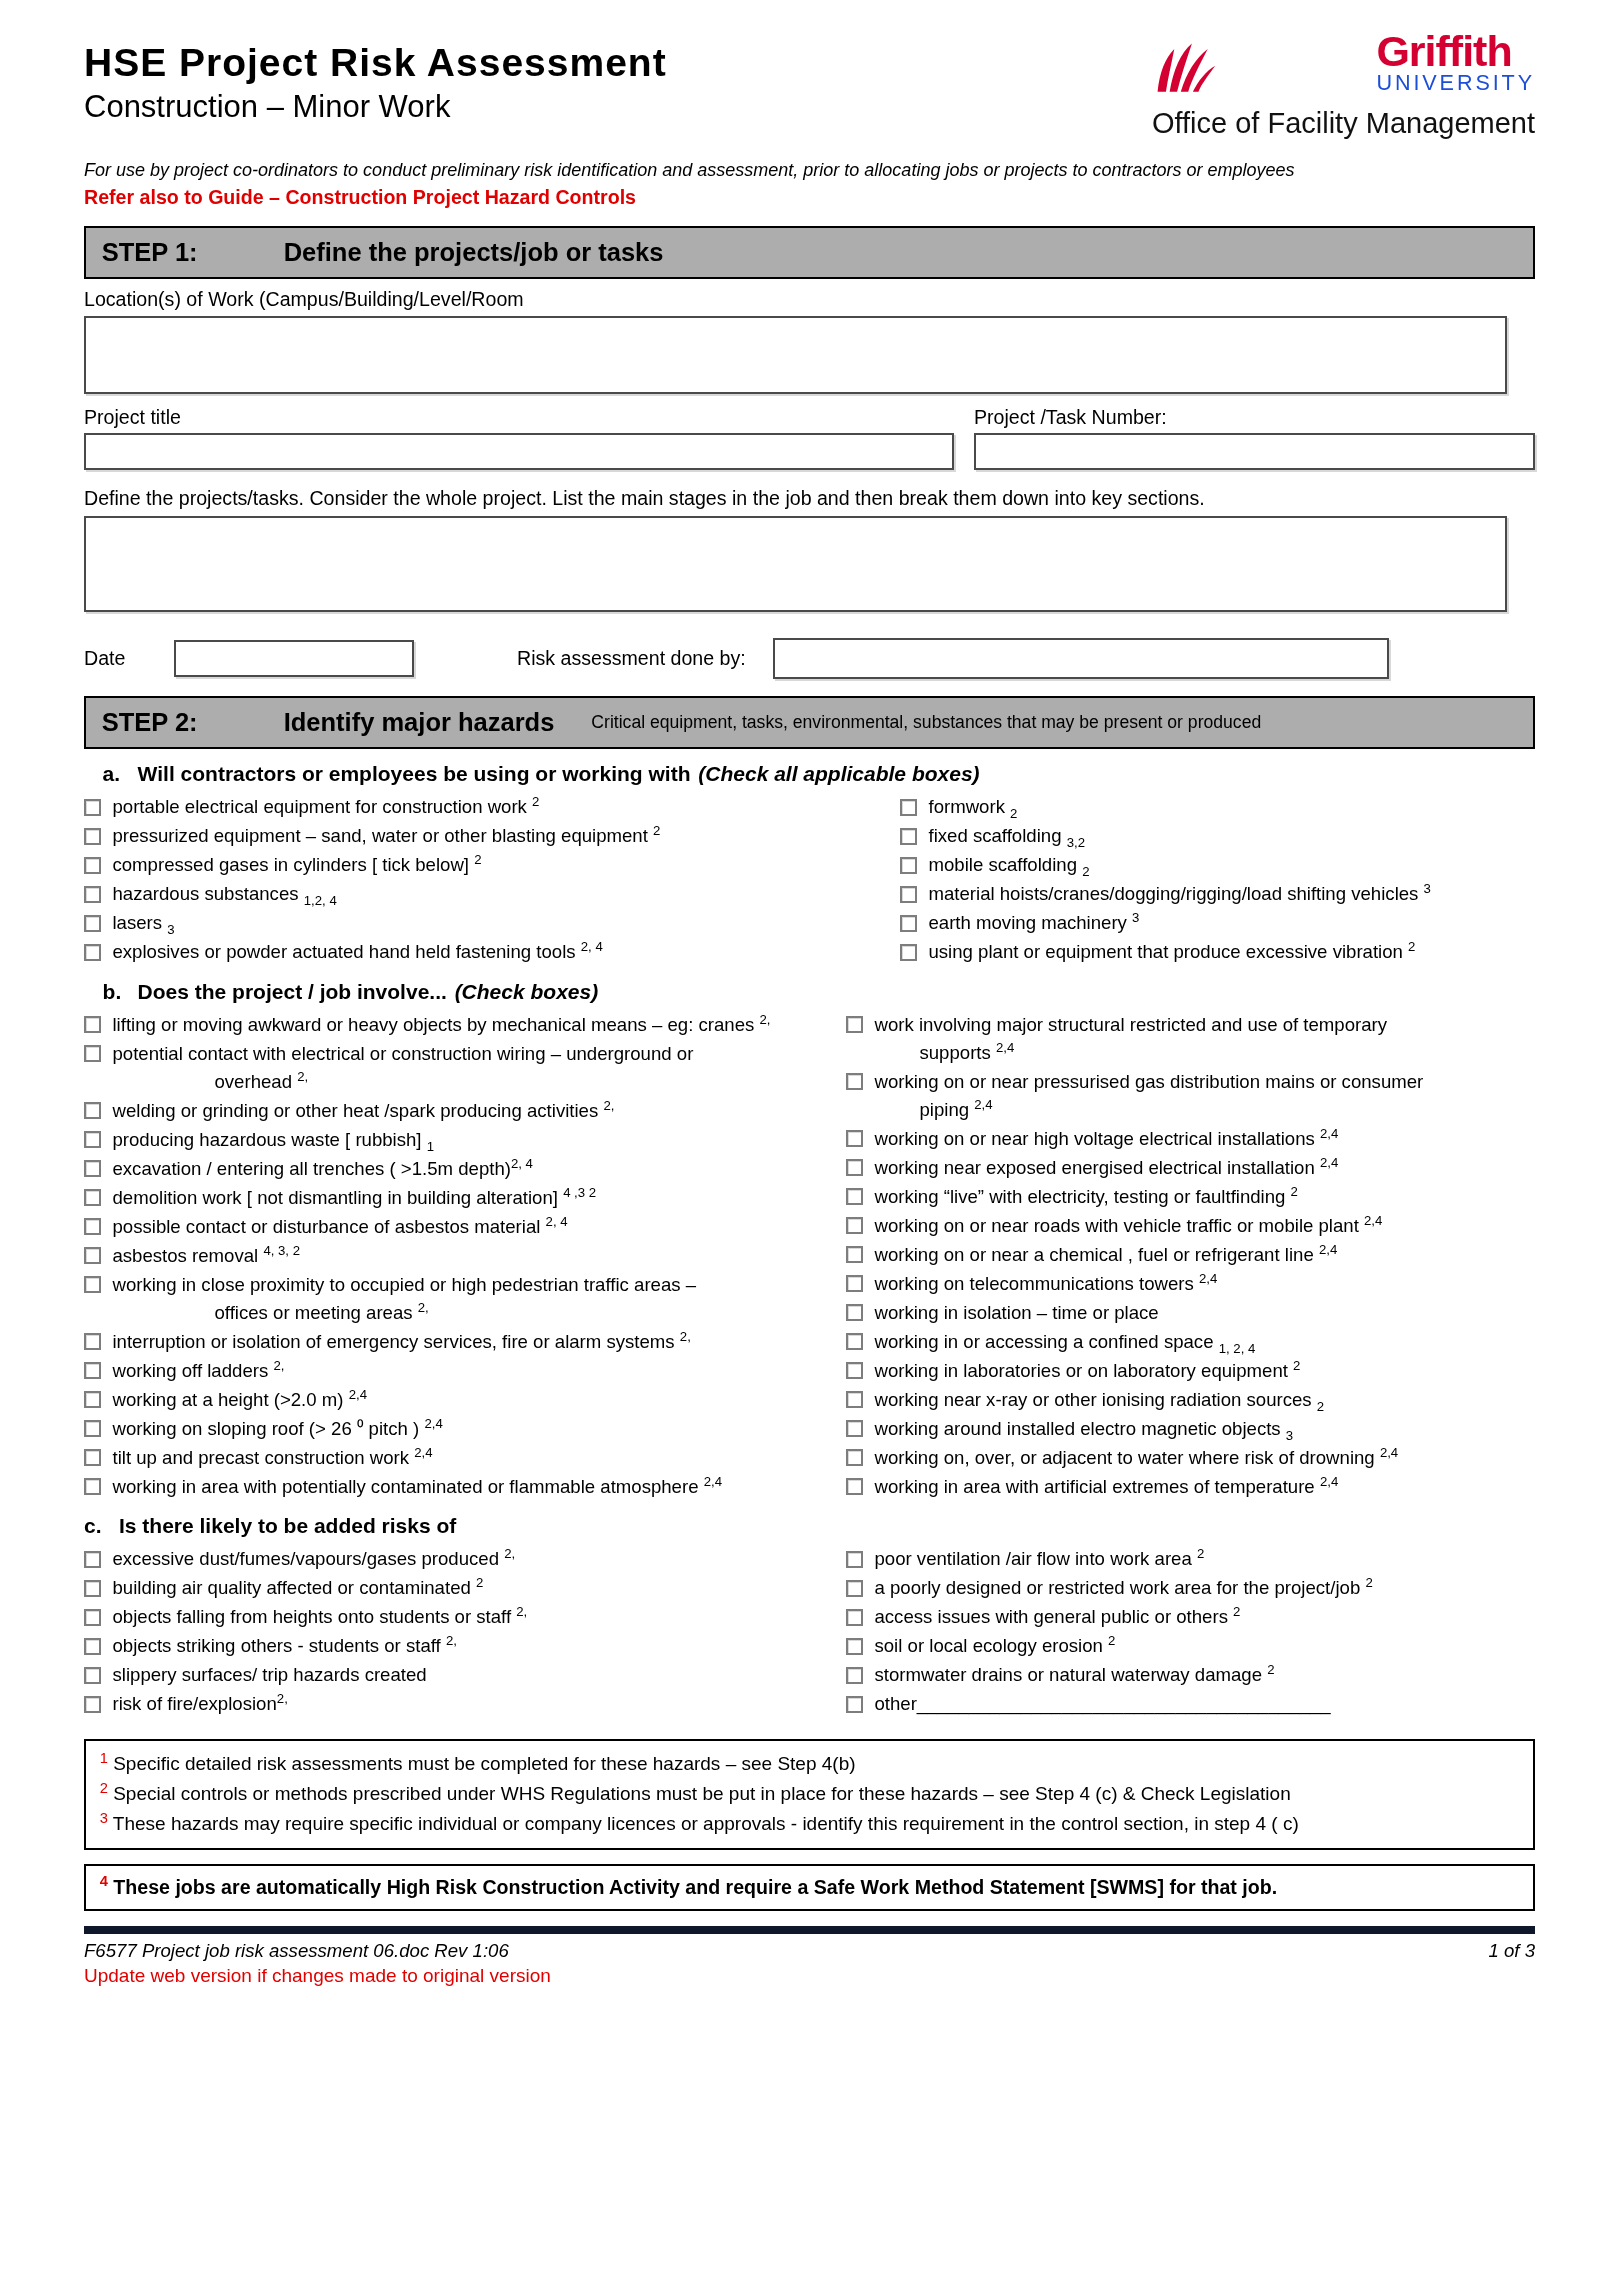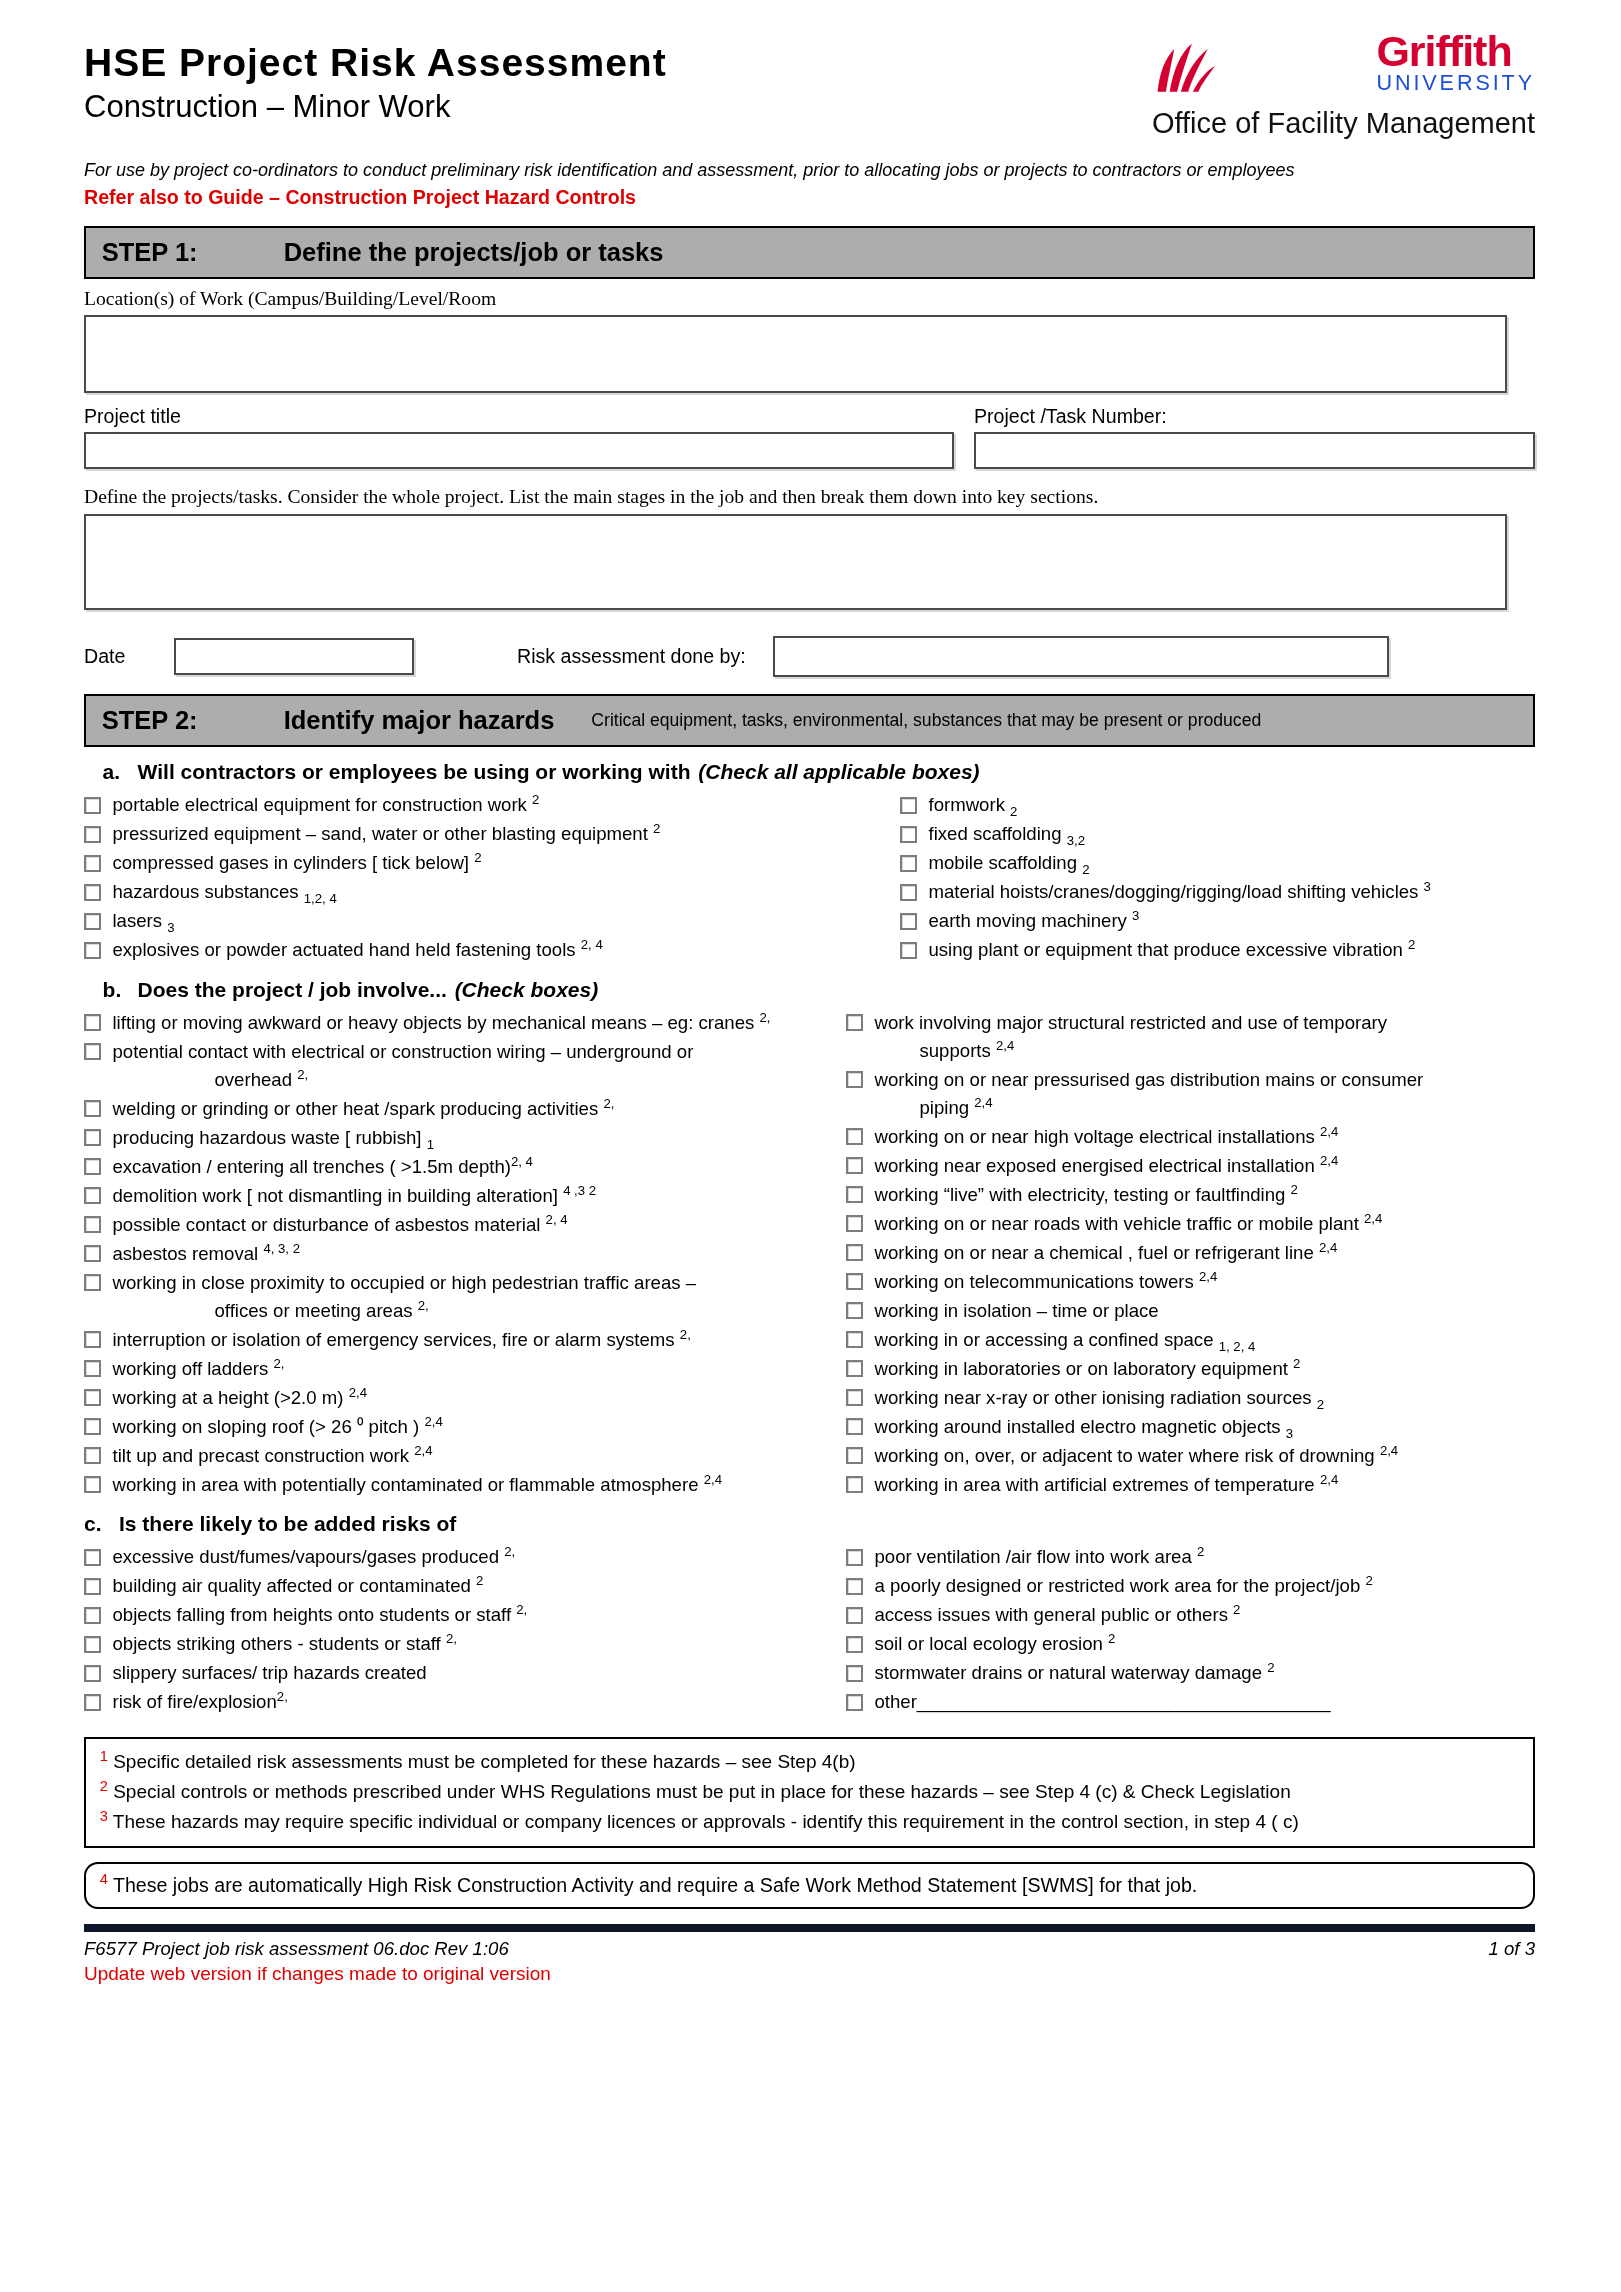--- a/index.html
+++ b/index.html
@@ -26,21 +26,21 @@
   .intro { font-style: italic; font-size: 18px; margin-top: 19.6px; }
   .guide { color: #e00000; font-weight: 700; font-size: 19.6px; margin-top: 4.9px; }
 
   
   .step-bar { background: #adadad; border: 2px solid #000; height: 53px; display: flex; align-items: center; padding: 0 15.7px; margin-top: 17.6px; }
   .step-label { font-size: 25.5px; font-weight: 700; width: 147px; flex: 0 0 auto; }
   .step-title { font-size: 25.5px; font-weight: 700; margin-left: 35px; white-space: nowrap; }
   .step-note { font-size: 17.6px; font-weight: 400; margin-left: 37px; white-space: nowrap; }
 
   
-  .field-label { font-size: 19.6px; margin-top: 8.8px; font-family: Liberation Serif, serif; }
+  .field-label { font-size: 19.6px; margin-top: 8.8px; }
   .box { border: 2px solid #4a4a4a; background: #fff; font-size: 19.6px; padding: 3.9px 7.8px;
          font-family: "Liberation Sans", sans-serif; display: block; resize: none; overflow: hidden;
          box-shadow: 2px 2px 0 #d8d8d8; outline: none; }
   .location-box { width: 1423px; height: 78px; margin-top: 4.9px; }
   .label-row { display: flex; margin-top: 11.8px; }
   .lbl { font-size: 19.6px; }
   .label-number { margin-left: auto; width: 561px; }
   .input-row { display: flex; gap: 19.6px; margin-top: 3.9px; }
   .project-box { width: 870px; height: 37px; }
   .number-box { width: 561px; height: 37px; }
@@ -69,21 +69,21 @@
   .chk-label { font-size: 18.6px; }
   .chk-line { line-height: 28px; white-space: nowrap; }
   .chk-indent { padding-left: 102px; }
   .col-right .chk-indent { padding-left: 45px; }
   sup, sub { font-size: 13.2px; line-height: 0; }
 
   
   .fn-box { border: 2px solid #000; margin-top: 19.6px; padding: 7.8px 13.7px 9.8px 13.7px; }
   .fn-line { font-size: 19px; line-height: 30px; }
   .fn-num { color: #e00000; font-size: 14.7px; }
-  .swms-box { margin-top: 13.7px; font-weight: 400; font-size: 19.6px; padding: 9.8px 13.7px; border-radius: 14px; }
+  .swms-box { margin-top: 13.7px; font-weight: 700; font-size: 19.6px; padding: 9.8px 13.7px; }
 
   
   .footer { margin-top: 15.7px; border-top: 8px solid #0f172a; padding-top: 5.9px; }
   .footer-row { display: flex; justify-content: space-between; font-size: 18.6px; font-style: italic; }
   .footer-warning { color: #e00000; font-size: 19px; margin-top: 2.9px; }
 </style>
 </head>
 <body>
 
 <div class="page">

